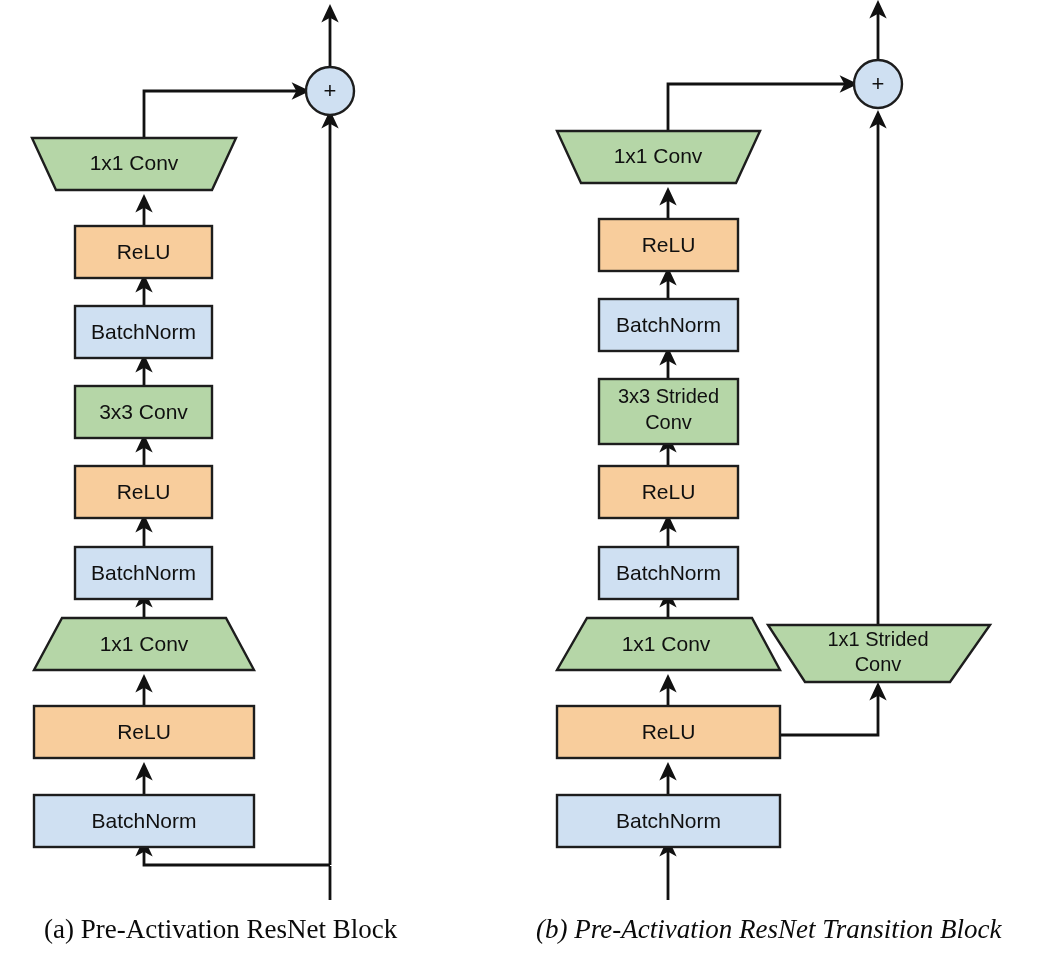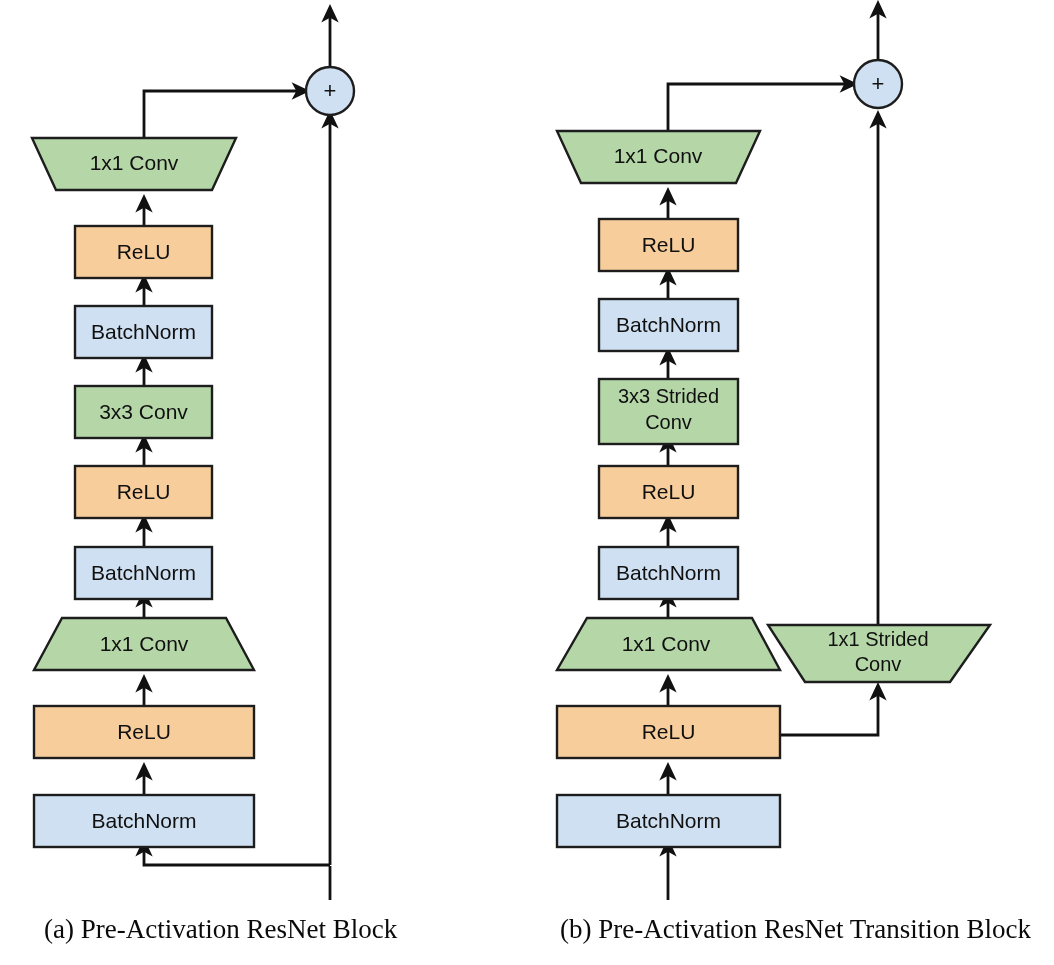--- a/index.html
+++ b/index.html
@@ -61,21 +61,21 @@
   }
   .caption {
     position: absolute;
     top: 14px;
     font-family: "Liberation Serif", serif;
     font-size: 27px;
     color: #0a0a0a;
     white-space: nowrap;
   }
   .caption.left  { left: 4px; }
-  .caption.right { left: 520px; }
+  .caption.right { left: 496px; font-style: italic; }
 </style>
 </head>
 <body>
 
 <div id="figure-root">
 
   <svg id="diagram" viewBox="0 0 1054 900" xmlns="http://www.w3.org/2000/svg">
     <defs>
       <marker id="arrowhead" markerWidth="9" markerHeight="9" refX="3.4" refY="3.6" orient="auto" markerUnits="strokeWidth">
         <path d="M0.4,0.5 L7.0,3.6 L0.4,6.7 L2.1,3.6 Z" fill="#111111"></path>

